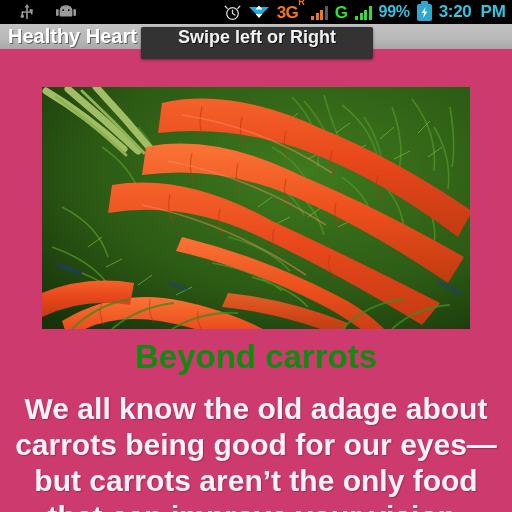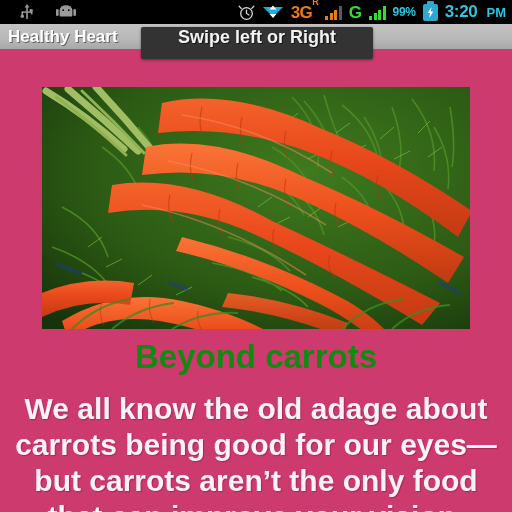--- a/index.html
+++ b/index.html
@@ -74,21 +74,21 @@
   .bars i:nth-child(1){ height: 4px; }
   .bars i:nth-child(2){ height: 7px; }
   .bars i:nth-child(3){ height: 10px; }
   .bars i:nth-child(4){ height: 14px; }
   .bars.orange i { background: #F07818; }
   .bars.orange i:nth-child(4){ background: #5A5A5A; }
   .bars.green i { background: #33DD33; }
 
   .battery-pct {
     color: #2FC4E0;
-    font-size: 12px;
+    font-size: 16px;
     font-weight: bold;
     letter-spacing: -0.3px;
   }
   .battery-box {
     width: 15px;
     height: 17px;
     background: #2FA8D0;
     border-radius: 2px;
     position: relative;
     display:flex;
@@ -107,40 +107,40 @@
   }
   .bolt { width: 7px; height: 11px; display:block; }
   .clock-text {
     color: #2FC4E0;
     font-size: 17px;
     font-weight: bold;
     letter-spacing: -0.3px;
   }
   .clock-ampm {
     color: #2FC4E0;
-    font-size: 13px;
+    font-size: 17px;
     font-weight: bold;
     margin-left: 2px;
   }
 
   
   #title-bar {
     position: absolute;
     top: 24px; left: 0;
     width: 512px;
     height: 25px;
     background: linear-gradient(to bottom, #C3C3C3 0%, #B8B8B8 60%, #A8A8A8 100%);
     display: flex;
     align-items: center;
     box-sizing: border-box;
     padding-left: 8px;
   }
   #title-bar .title-text {
     color: #FFFFFF;
-    font-size: 17px;
+    font-size: 20px;
     font-weight: bold;
     text-shadow: 1px 1px 0 rgba(70,70,70,0.75);
     white-space: nowrap;
   }
 
   
   #content {
     position: absolute;
     top: 63px; left: 0;
     width: 512px;

